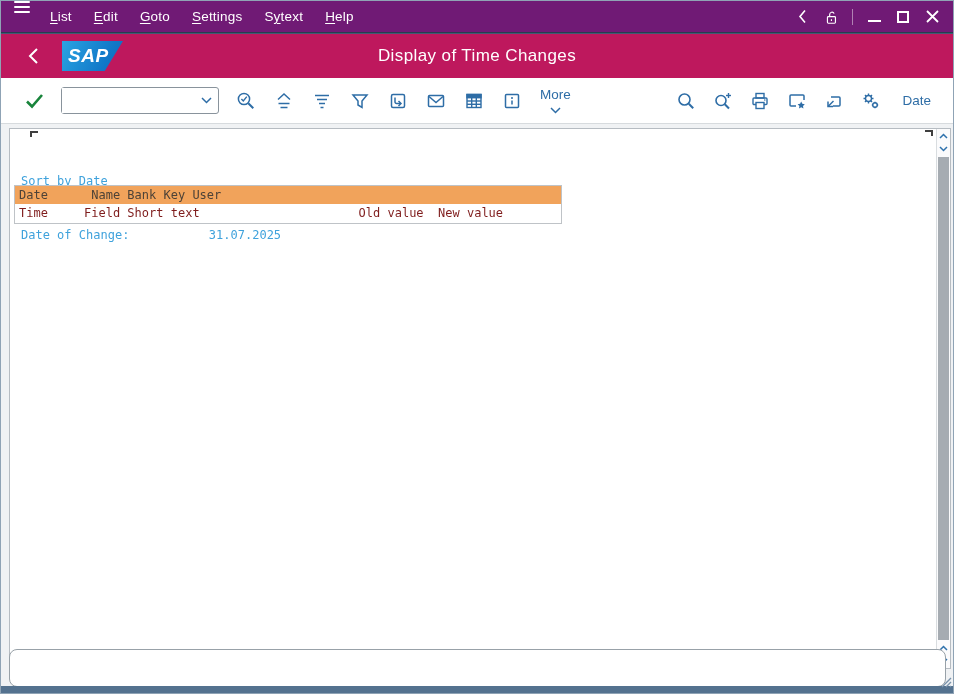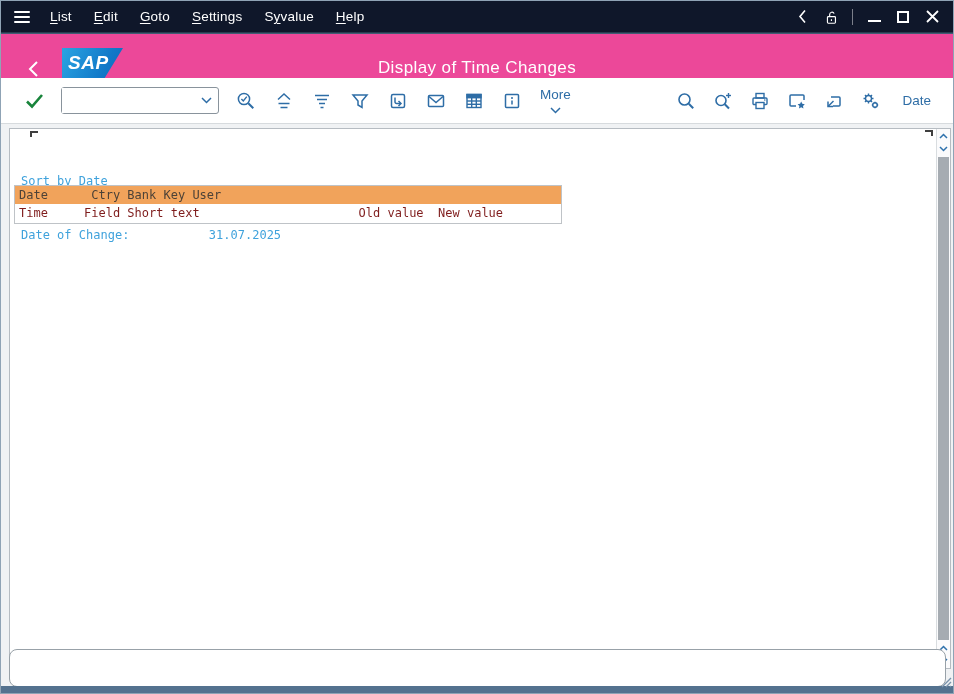--- a/index.html
+++ b/index.html
@@ -6,38 +6,38 @@
   html,body { background:#e9ebee; }
   .window{
     position:relative; width:954px; height:694px;
     font-family:"Liberation Sans", sans-serif;
     background:#F0F2F4;
     border:1px solid #8FA3B5;
     overflow:hidden;
   }
   
   .menubar{
-    height:32px; background:#0f172a; border-bottom:1px solid #273C50;
-    display:flex; align-items:center; color:#FFFFFF;
+    height:32px; background:#701a75; border-bottom:1px solid #273C50;
+    display:flex; color:#FFFFFF;
   }
   .hamburger{ width:16px; height:12px; margin-left:13px; display:flex; flex-direction:column; justify-content:space-between; cursor:pointer;}
   .hamburger i{ display:block; height:2px; background:#fff; border-radius:1px;}
   .menu-items{ display:flex; margin-left:9px; }
   .menu-item{ padding:0 11px; font-size:13.5px; line-height:31px; cursor:pointer; letter-spacing:.2px;}
   .mn{ text-decoration:underline; text-underline-offset:2px; }
   .mb-right{ margin-left:auto; display:flex; align-items:center; gap:13px; margin-right:13px; }
   .mb-right svg{ display:block; }
   .mb-divider{ width:1px; height:16px; background:rgba(255,255,255,.45); }
   .ctl{ display:flex; align-items:center; justify-content:center; width:16px; height:16px; cursor:pointer;}
   .min-bar{ width:13px; height:2px; background:#fff; margin-top:8px;}
   .max-box{ width:12px; height:12px; border:2px solid #fff; }
   
   .titlebar{
-    height:45px; background:#ec4899; border-top:1px solid #415B73;
-    display:flex; align-items:flex-end; color:#fff; position:relative;
+    height:45px; background:#be185d; border-top:1px solid #415B73;
+    display:flex; align-items:center; color:#fff; position:relative;
   }
   .back{ margin-left:27px; cursor:pointer; display:flex;}
   .sap-logo{
     margin-left:23px; width:61px; height:30px;
     background:linear-gradient(115deg,#2AA4E2 0%,#1178C8 70%,#0D6CBE 100%);
     clip-path:polygon(0 0,100% 0,70% 100%,0 100%);
     color:#fff; font-weight:bold; font-style:italic; font-size:19px;
     display:flex; align-items:center; padding-left:6px; letter-spacing:.5px;
   }
   .page-title{
@@ -106,21 +106,21 @@
     <div class="hamburger">
         <i></i>
         <i></i>
         <i></i>
       </div>
     <div class="menu-items">
       <span class="menu-item"><span></span><span class="mn">L</span><span>ist</span></span>
       <span class="menu-item"><span></span><span class="mn">E</span><span>dit</span></span>
       <span class="menu-item"><span></span><span class="mn">G</span><span>oto</span></span>
       <span class="menu-item"><span></span><span class="mn">S</span><span>ettings</span></span>
-      <span class="menu-item"><span>S</span><span class="mn">y</span><span>value</span></span>
+      <span class="menu-item"><span>S</span><span class="mn">y</span><span>text</span></span>
       <span class="menu-item"><span></span><span class="mn">H</span><span>elp</span></span>
     </div>
     <div class="mb-right">
       <span class="ctl">
         <svg width="9" height="15" viewBox="0 0 9 15">
             <polyline points="7,1.5 2,7.5 7,13.5" fill="none" stroke="#fff" stroke-width="1.6"></polyline>
           </svg>
       </span>
       <span class="ctl">
         <svg width="18" height="18" viewBox="0 0 18 18" fill="none" stroke="#fff" stroke-width="1.3">
@@ -291,21 +291,21 @@
     <span class="corner tr"></span>
     <span class="corner bl"></span>
     <span class="corner br"></span>
 
     <div class="list-top mono">
       <div>Sort by Date</div>
       <div>Date of Change:           31.07.2025</div>
     </div>
 
     <div class="box hdr-box">
-      <div class="row orange-hdr">Date      Ctry Bank Key User</div>
+      <div class="row orange-hdr">Date      Name Bank Key User</div>
       <div class="row">Time     Field Short text                      Old value  New value</div>
     </div>
 
 
     <div class="vscroll">
       <div class="vs-btn">
         <svg width="9" height="6" viewBox="0 0 9 6">
             <polyline points="1,5 4.5,1.5 8,5" fill="none" stroke="#2F72AC" stroke-width="1.5"></polyline>
           </svg>
       </div>

